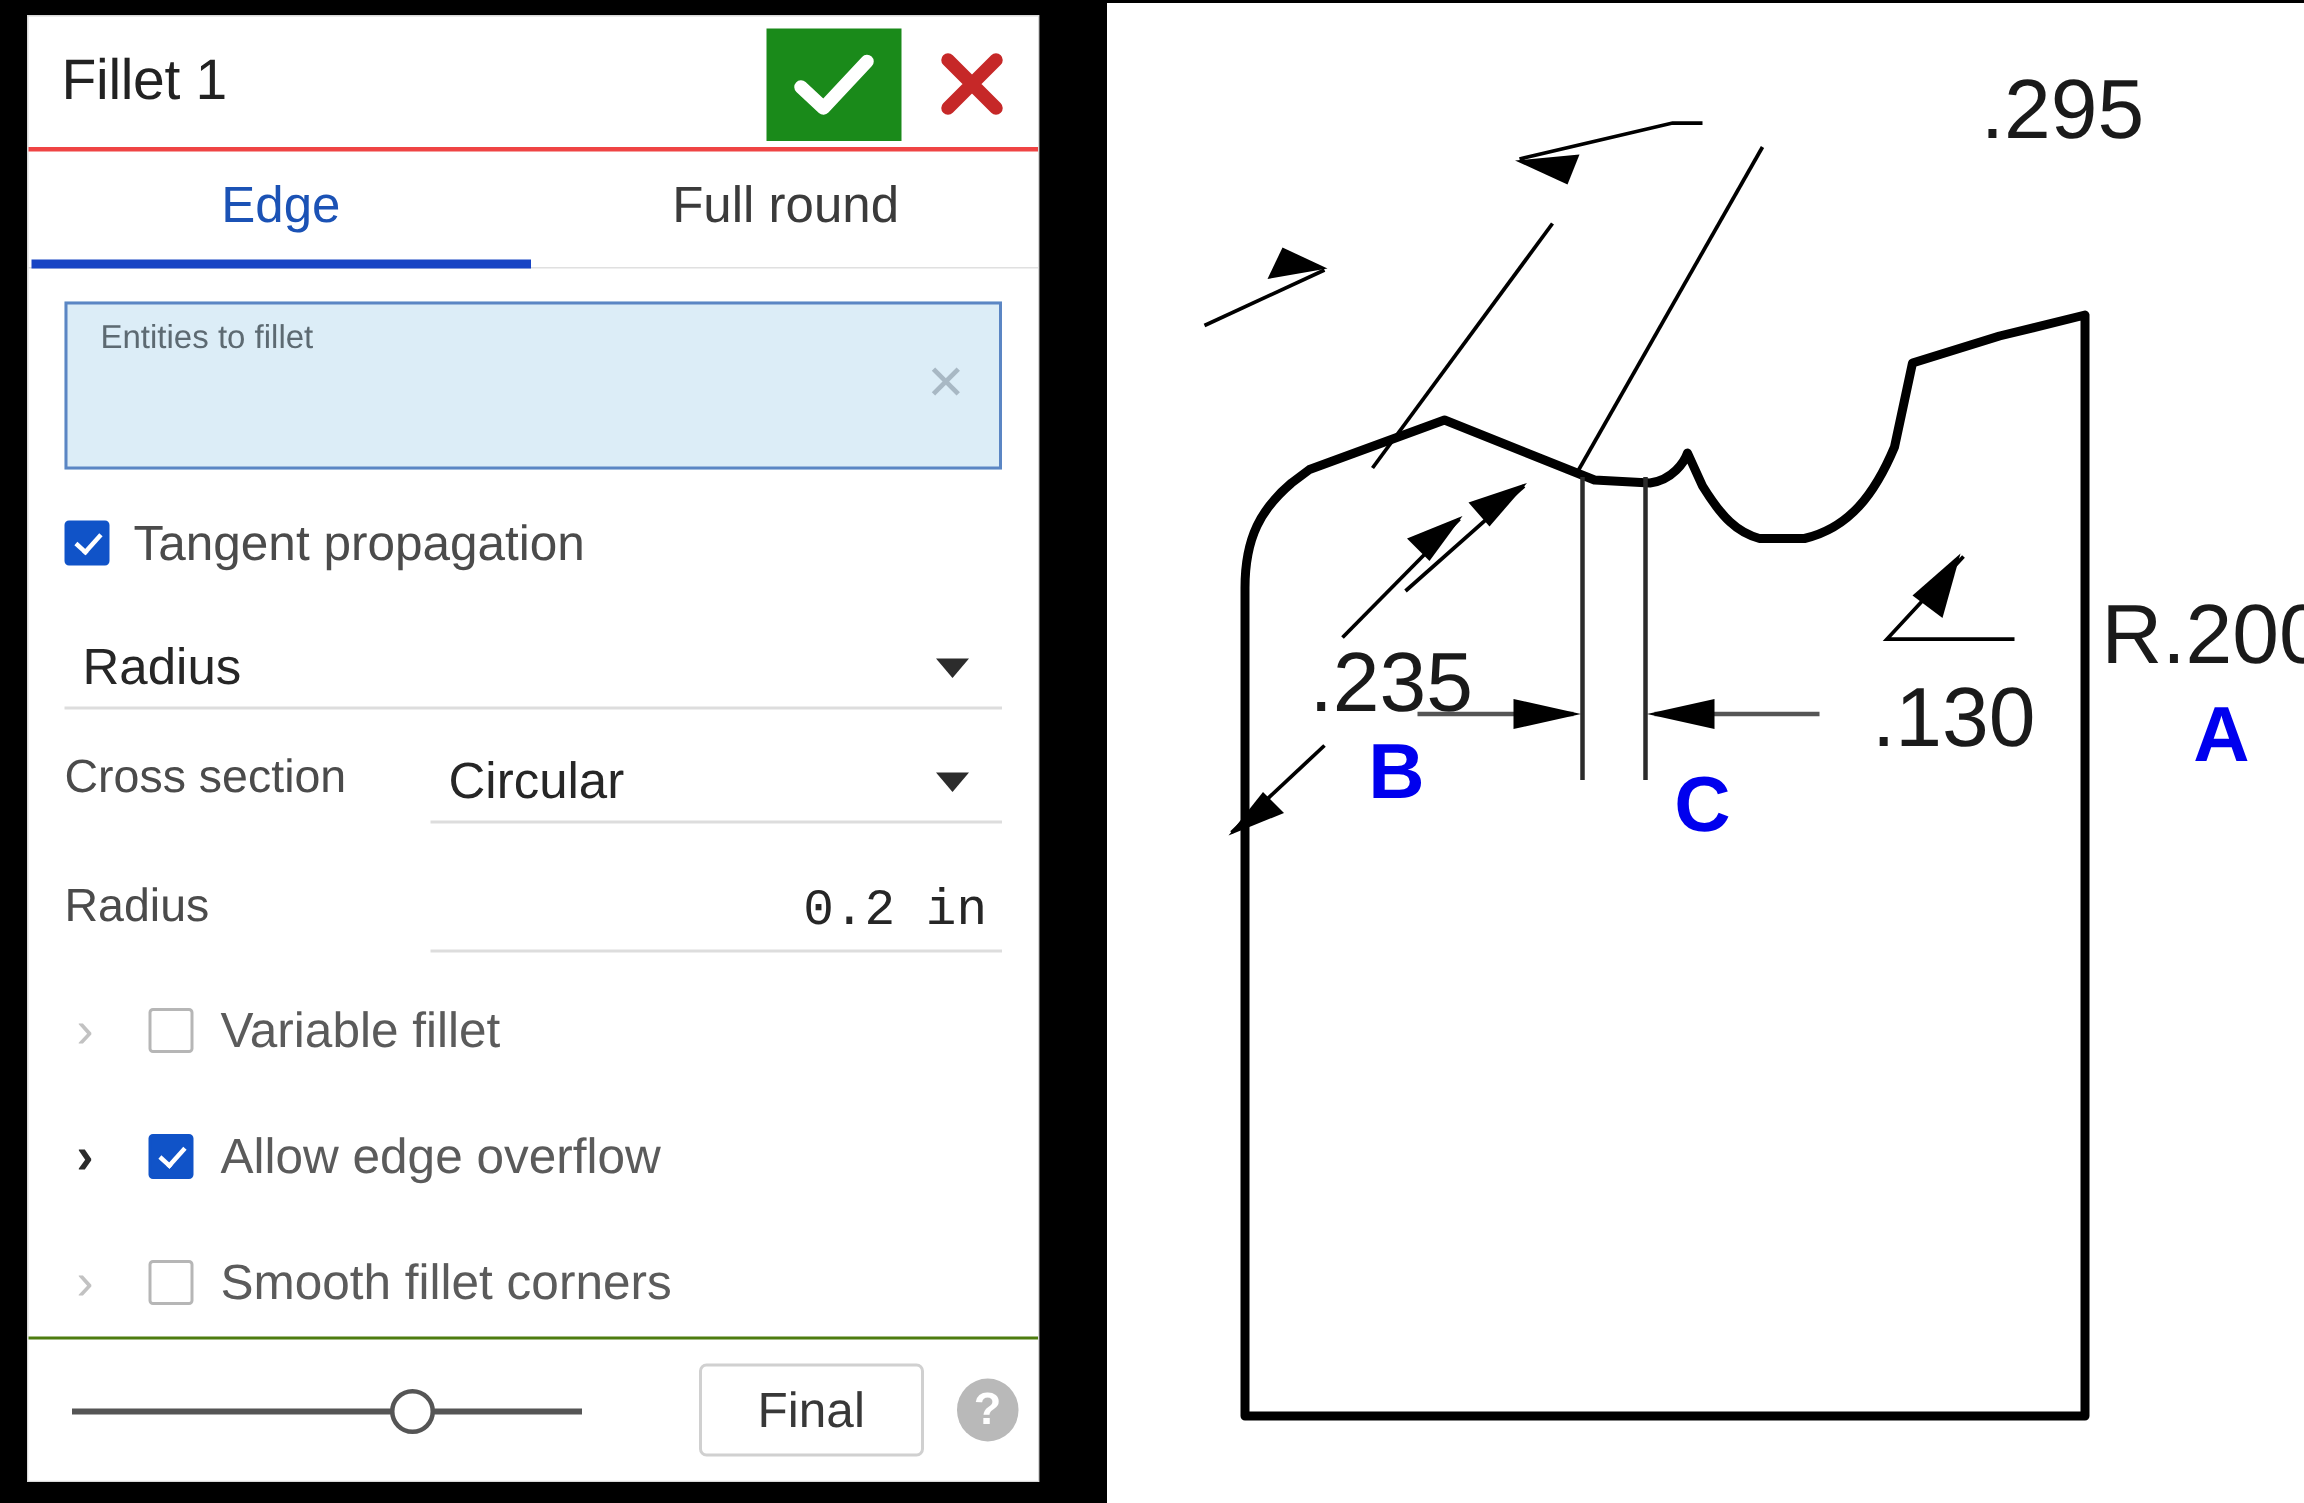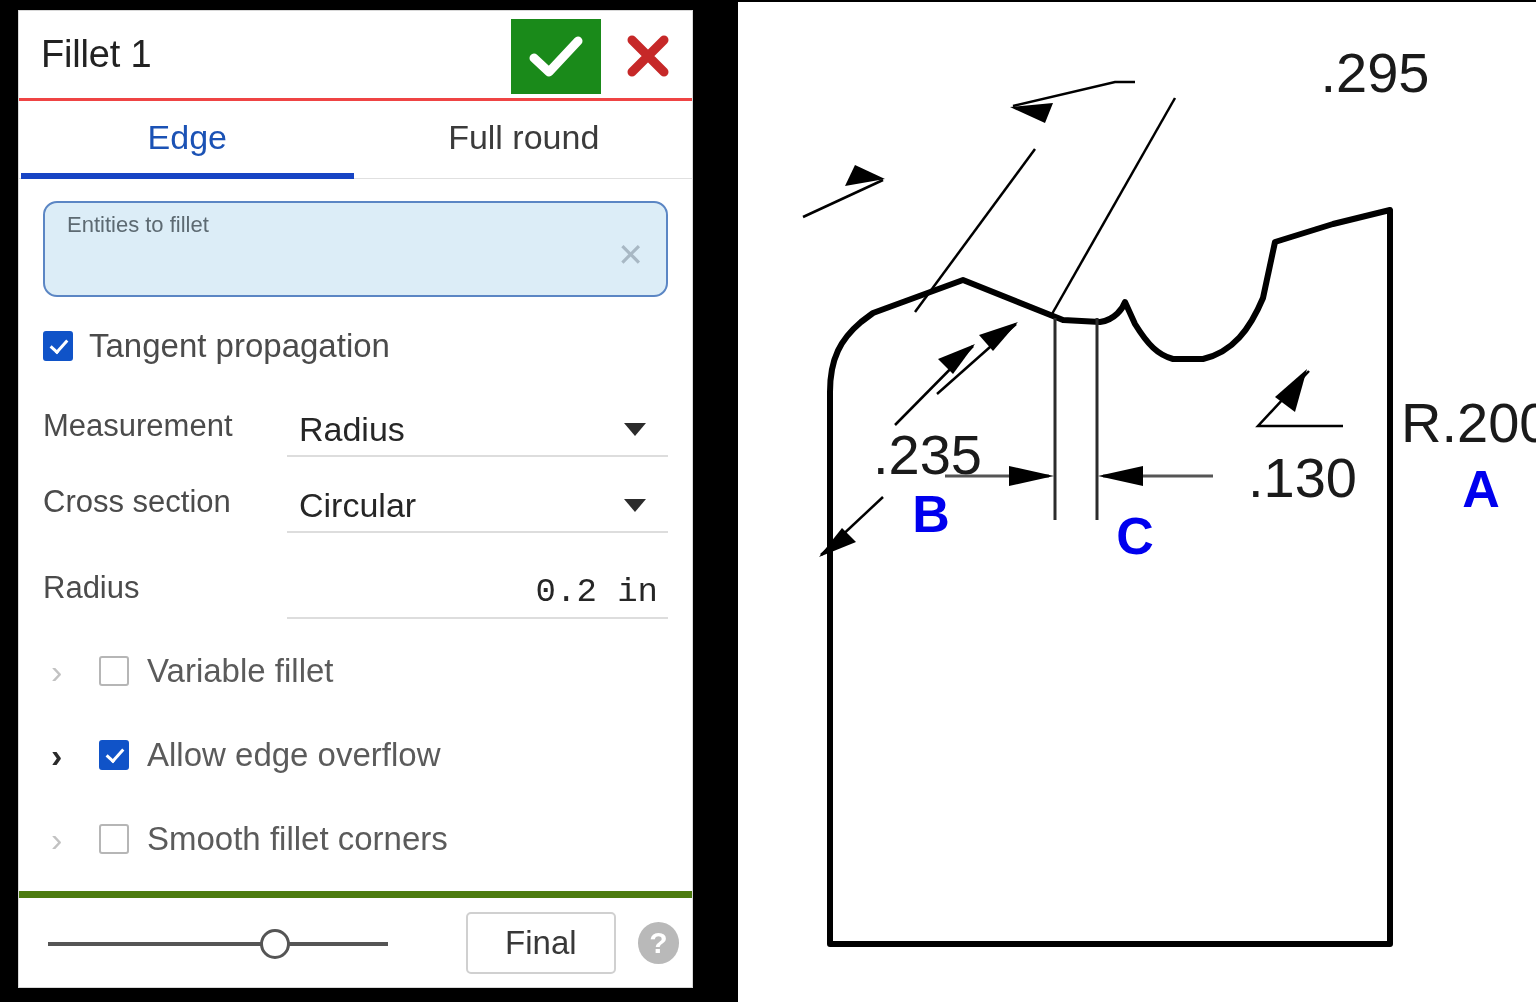--- a/index.html
+++ b/index.html
@@ -107,24 +107,24 @@
   
   #dialog-body {
     flex: 1 1 auto;
     padding: 0 24px;
     overflow: hidden;
   }
 
   
   #entities-box {
     margin-top: 22px;
-    height: 96px;
+    height: 112px;
     background: #dcedf7;
     border: 2px solid #5b86c4;
-    border-radius: 14px;
+    border-radius: 0;
     position: relative;
     box-sizing: border-box;
     cursor: pointer;
   }
   #entities-label {
     position: absolute;
     left: 22px;
     top: 9px;
     font-size: 22px;
     color: #5d6a72;
@@ -254,21 +254,21 @@
   .exp-label {
     font-size: 33px;
     color: #5b5b5b;
     margin-left: 18px;
   }
 
   
   #dialog-footer {
     flex: 0 0 96px;
     height: 96px;
-    border-top: 7px solid #4d7c0f;
+    border-top: 2px solid #4d7c0f;
     display: flex;
     align-items: center;
     padding: 0 13px;
     box-sizing: border-box;
     background: #ffffff;
   }
   #slider {
     position: relative;
     width: 340px;
     height: 40px;
@@ -386,21 +386,20 @@
       <div id="entities-label">Entities to fillet</div>
       <div id="entities-clear">✕</div>
     </div>
 
     <div class="row" id="tangent-row">
       <span class="cb checked"></span>
       <span id="tangent-label">Tangent propagation</span>
     </div>
 
     <div class="select-row">
-      <span class="row-label">Measurement</span>
       <span class="select-ctrl">
         <span class="select-value">Radius</span>
         <span class="caret"></span>
       </span>
     </div>
 
     <div class="select-row">
       <span class="row-label">Cross section</span>
       <span class="select-ctrl">
         <span class="select-value">Circular</span>

